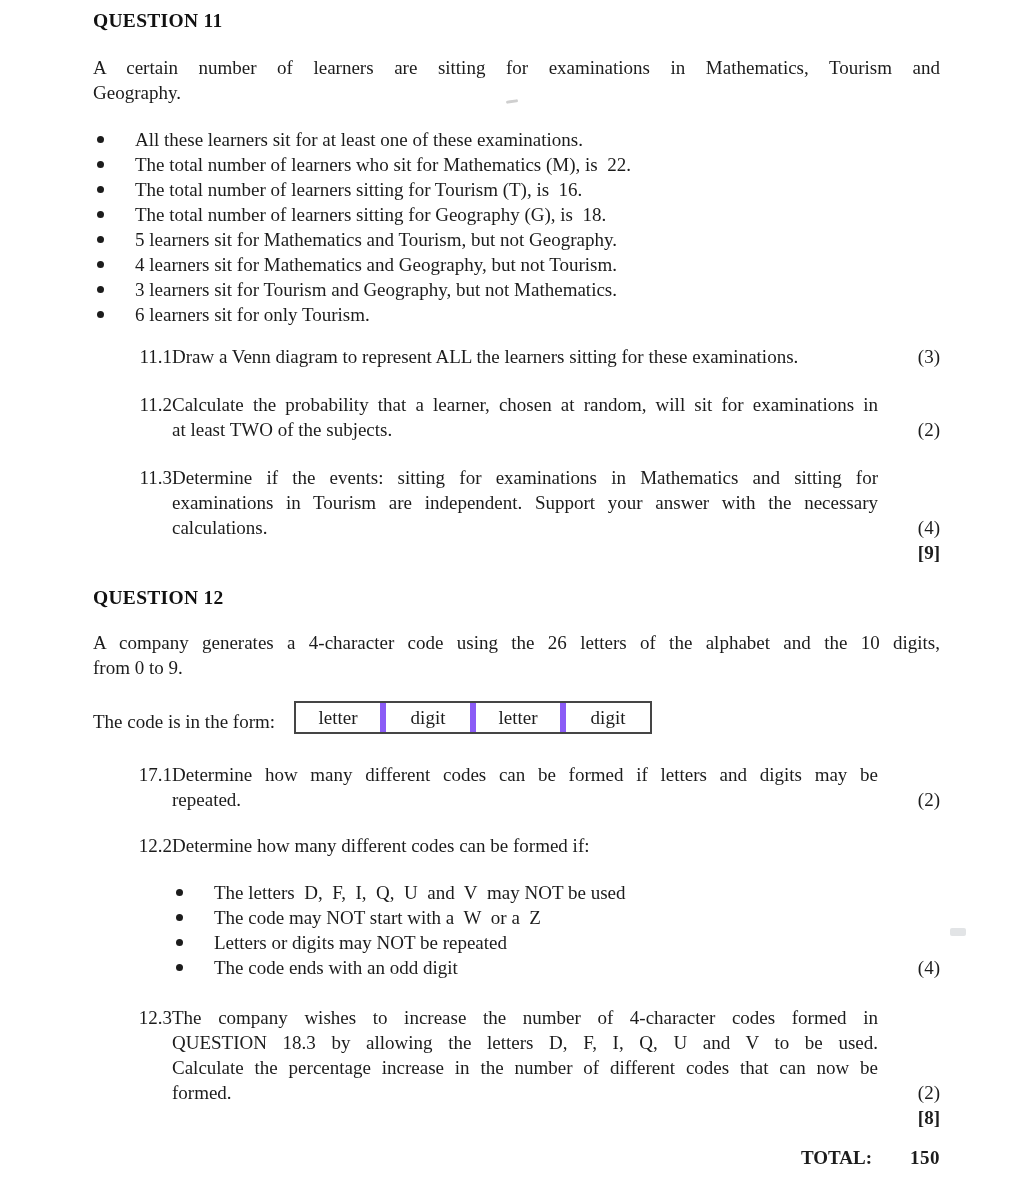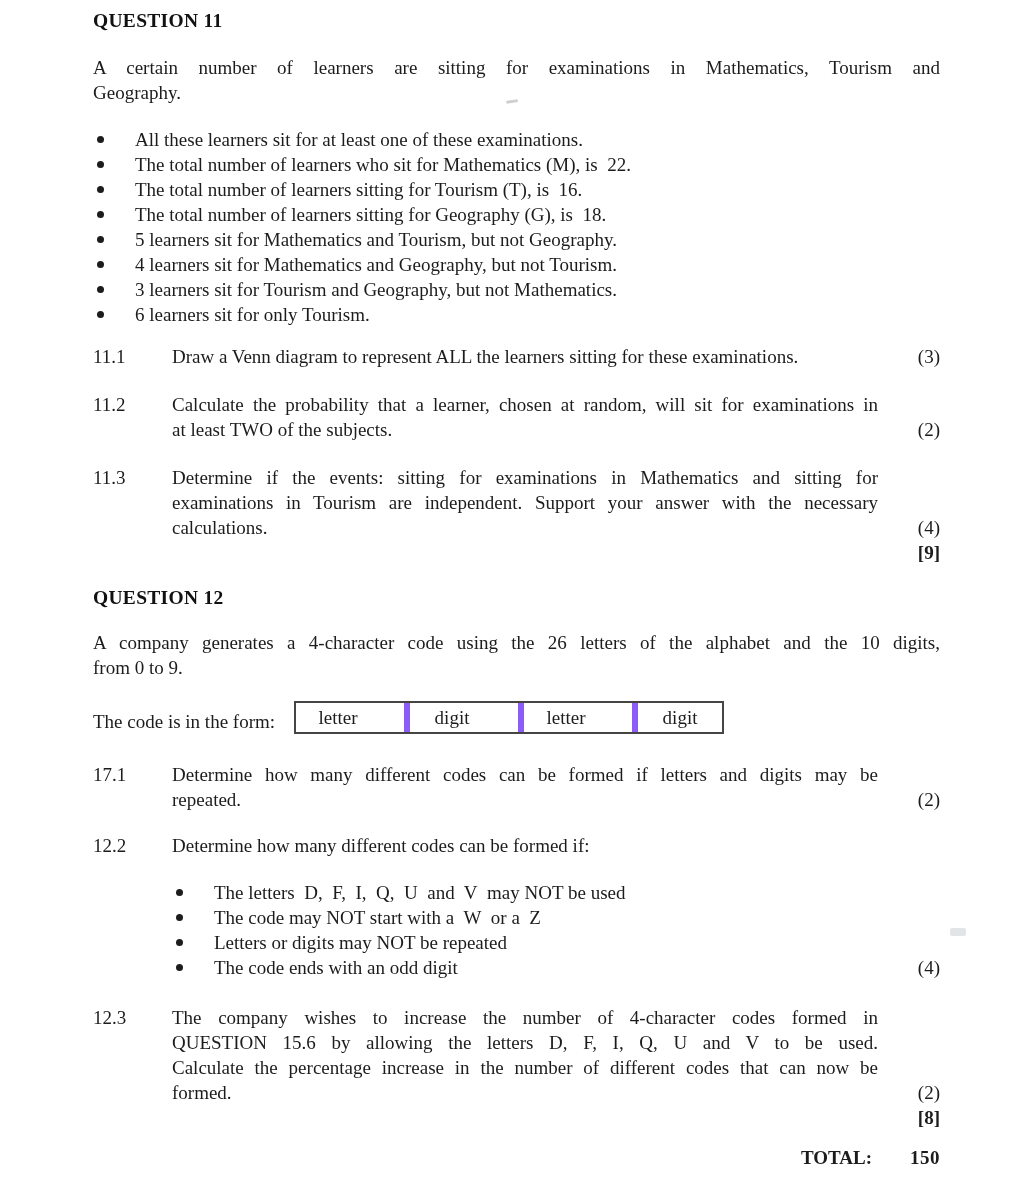--- a/index.html
+++ b/index.html
@@ -26,39 +26,39 @@
 
   
   .bullets{list-style:none;margin:0;padding:0;}
   .bullets li{position:relative;padding-left:42px;}
   .bullets .dot{position:absolute;left:4px;top:9px;width:7px;height:7px;
                 border-radius:50%;background:#1c1c1c;}
   .blist11{margin-bottom:17px;}
 
   
   .item{display:grid;grid-template-columns:79px 706px 1fr;}
-  .item .num{text-align:left;}
+  .item .num{text-align:right;margin-left:40px;}
   .item .marks{align-self:end;text-align:right;}
   .i111{margin-bottom:23px;}
   .i112{margin-bottom:23px;}
   .i113{margin-bottom:0;}
   .i121{margin-bottom:21px;}
   .i122{margin-bottom:22px;}
   .i123{margin-bottom:0;}
   .bracket-row{text-align:right;font-weight:700;}
   .brk9{margin-bottom:20px;}
   .brk8{margin-bottom:15px;}
 
   
   .subrow{display:grid;grid-template-columns:79px 706px 1fr;margin-bottom:25px;}
   .subrow .marks{align-self:end;text-align:right;}
 
   
   .form-row{display:flex;align-items:flex-end;height:34px;margin-bottom:28px;}
-  .code-table{display:flex;margin-left:19px;border:2px solid #454545;background:#fff;gap:24px;}
+  .code-table{display:flex;margin-left:19px;border:2px solid #454545;background:#fff;}
   .code-cell{width:84px;height:29px;display:flex;align-items:center;justify-content:center;
              border-left:6px solid #8b5cf6;}
   .code-cell:first-child{border-left:none;}
 
   
   .total-row{display:flex;justify-content:flex-end;align-items:baseline;
              font-weight:700;margin-top:15px;}
   .total-row .tval{margin-left:38px;letter-spacing:.5px;}
 
   
@@ -163,21 +163,21 @@
         <li><span class="dot"></span><span>Letters or digits may NOT be repeated</span></li>
         <li><span class="dot"></span><span>The code ends with an odd digit</span></li>
       </ul>
       <div class="marks">(4)</div>
     </div>
 
     <div class="item i123">
       <div class="num">12.3</div>
       <div class="txt">
         <div class="jline">The company wishes to increase the number of 4-character codes formed in</div>
-        <div class="jline">QUESTION 15.6 by allowing the letters D, F, I, Q, U and V to be used.</div>
+        <div class="jline">QUESTION 18.3 by allowing the letters D, F, I, Q, U and V to be used.</div>
         <div class="jline">Calculate the percentage increase in the number of different codes that can now be</div>
         <div class="lline">formed.</div>
       </div>
       <div class="marks">(2)</div>
     </div>
 
     <div class="bracket-row brk8">[8]</div>
   </section>
 
   <div class="total-row">

